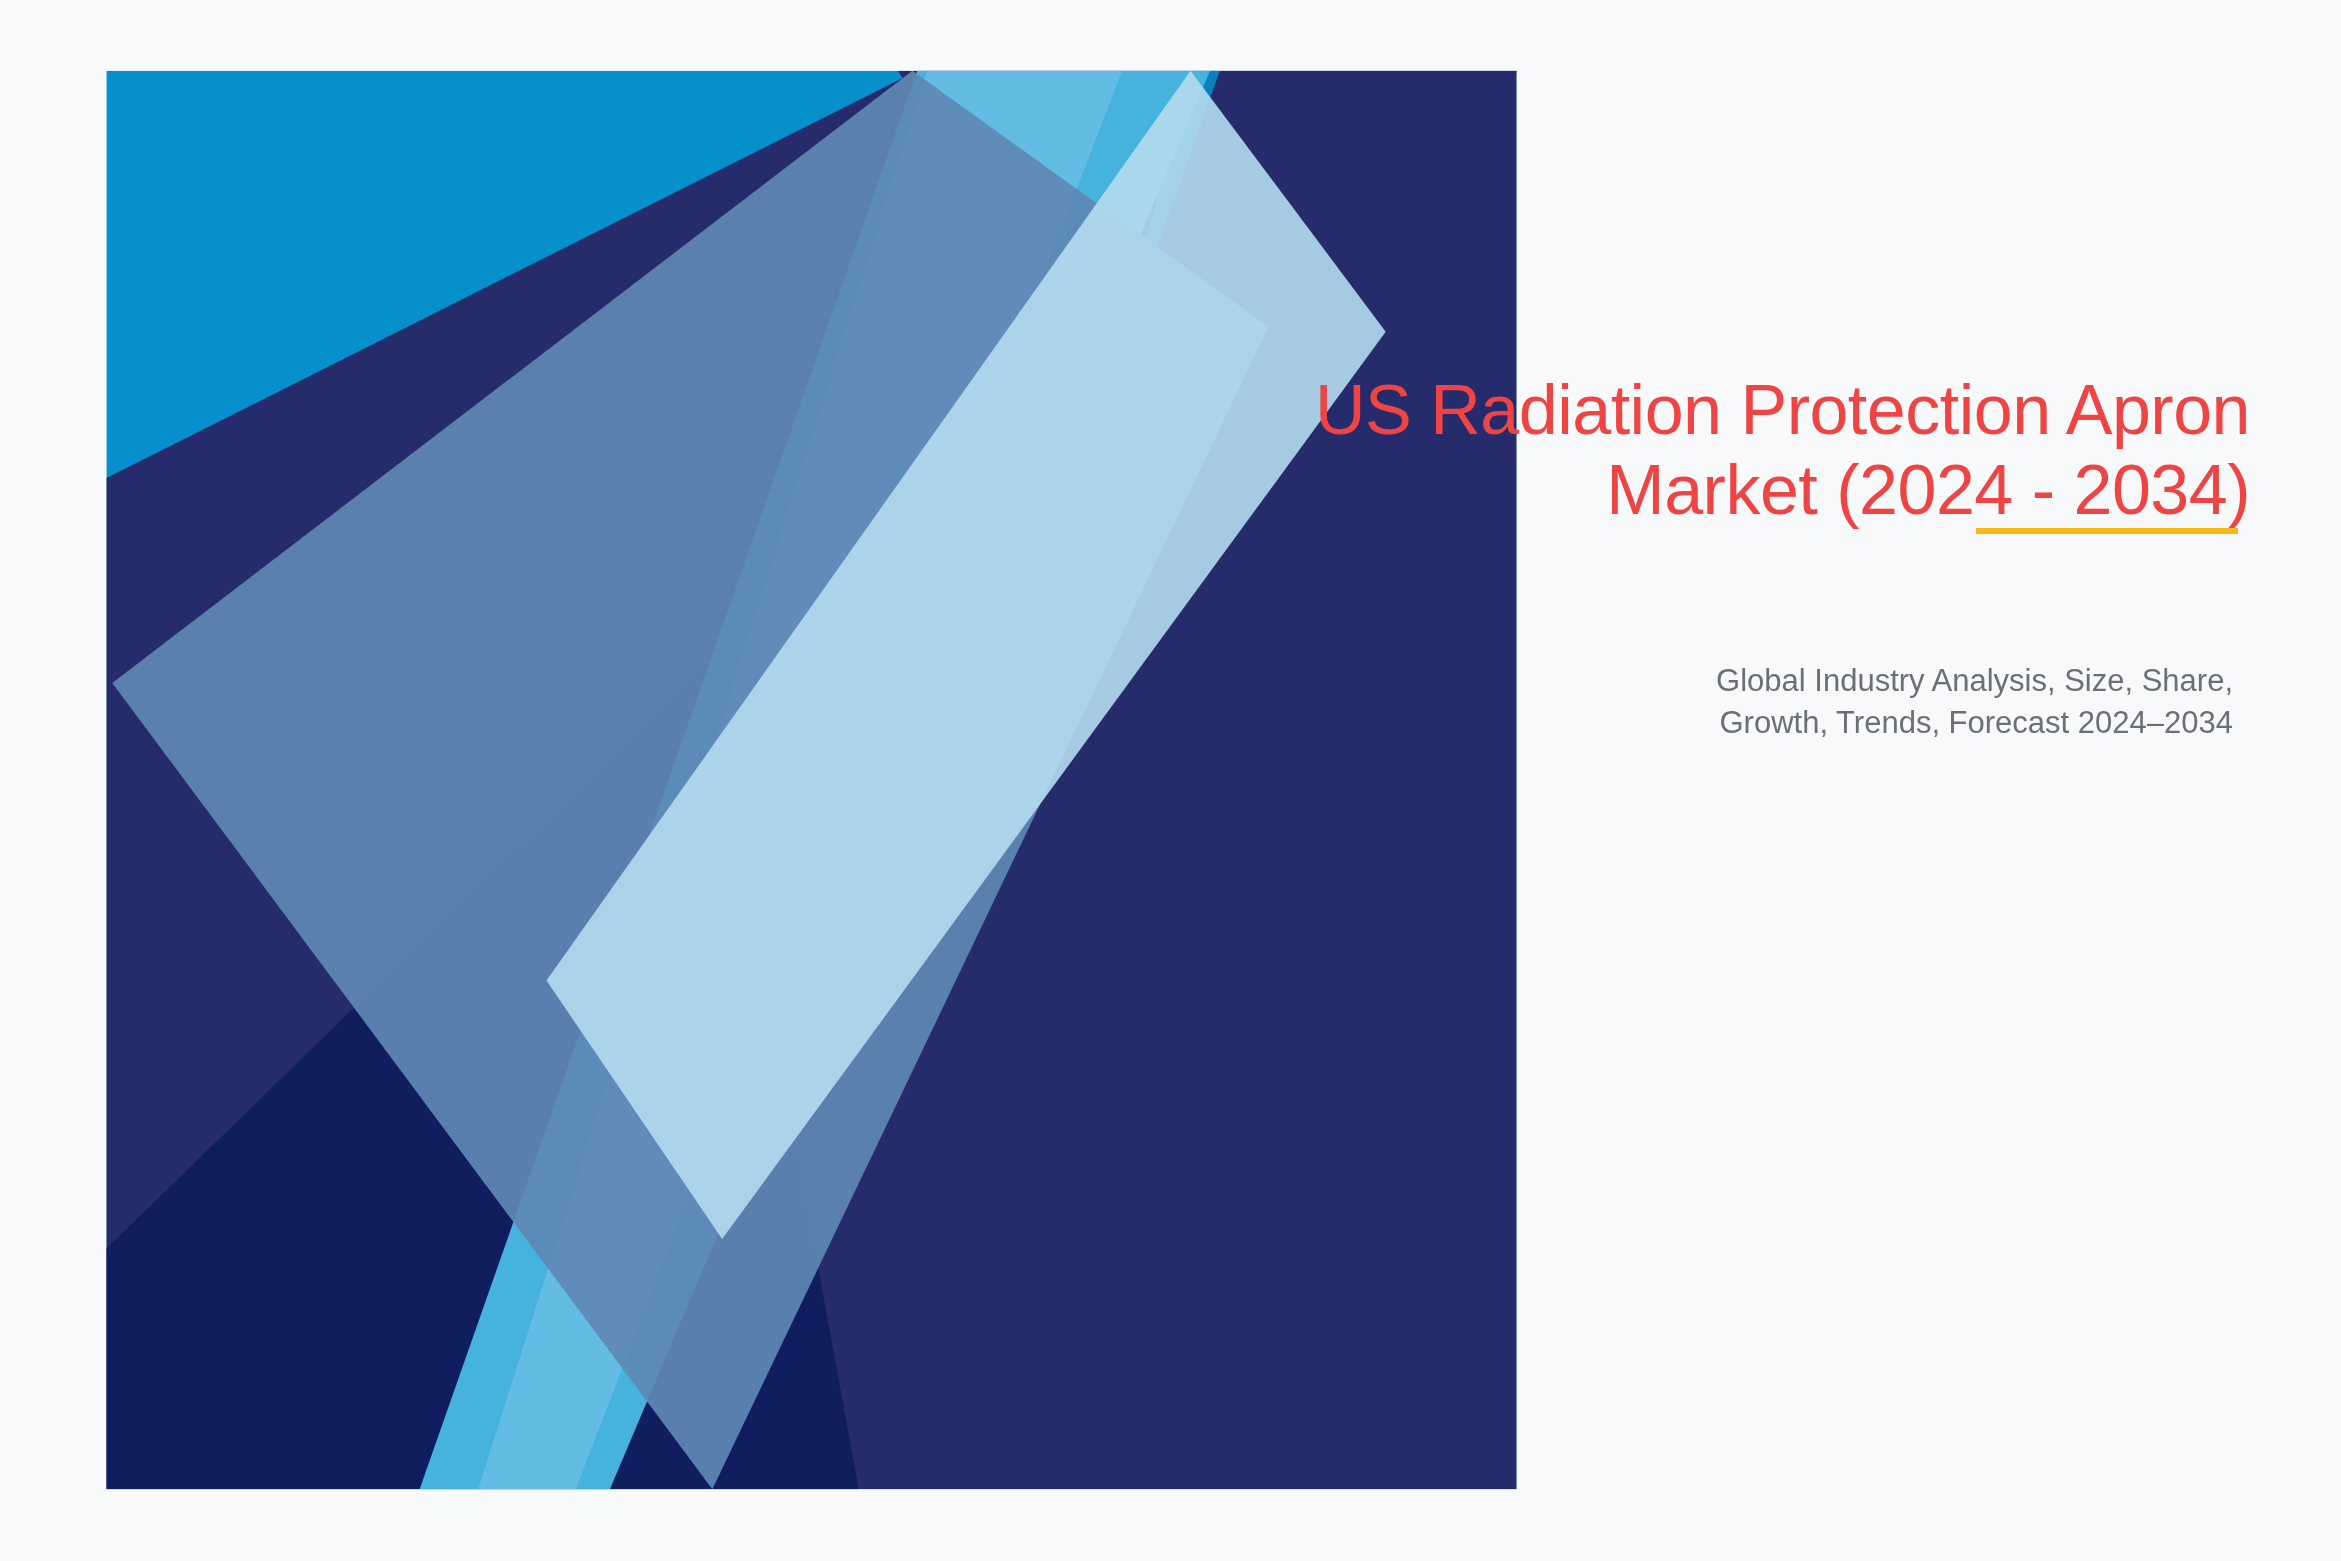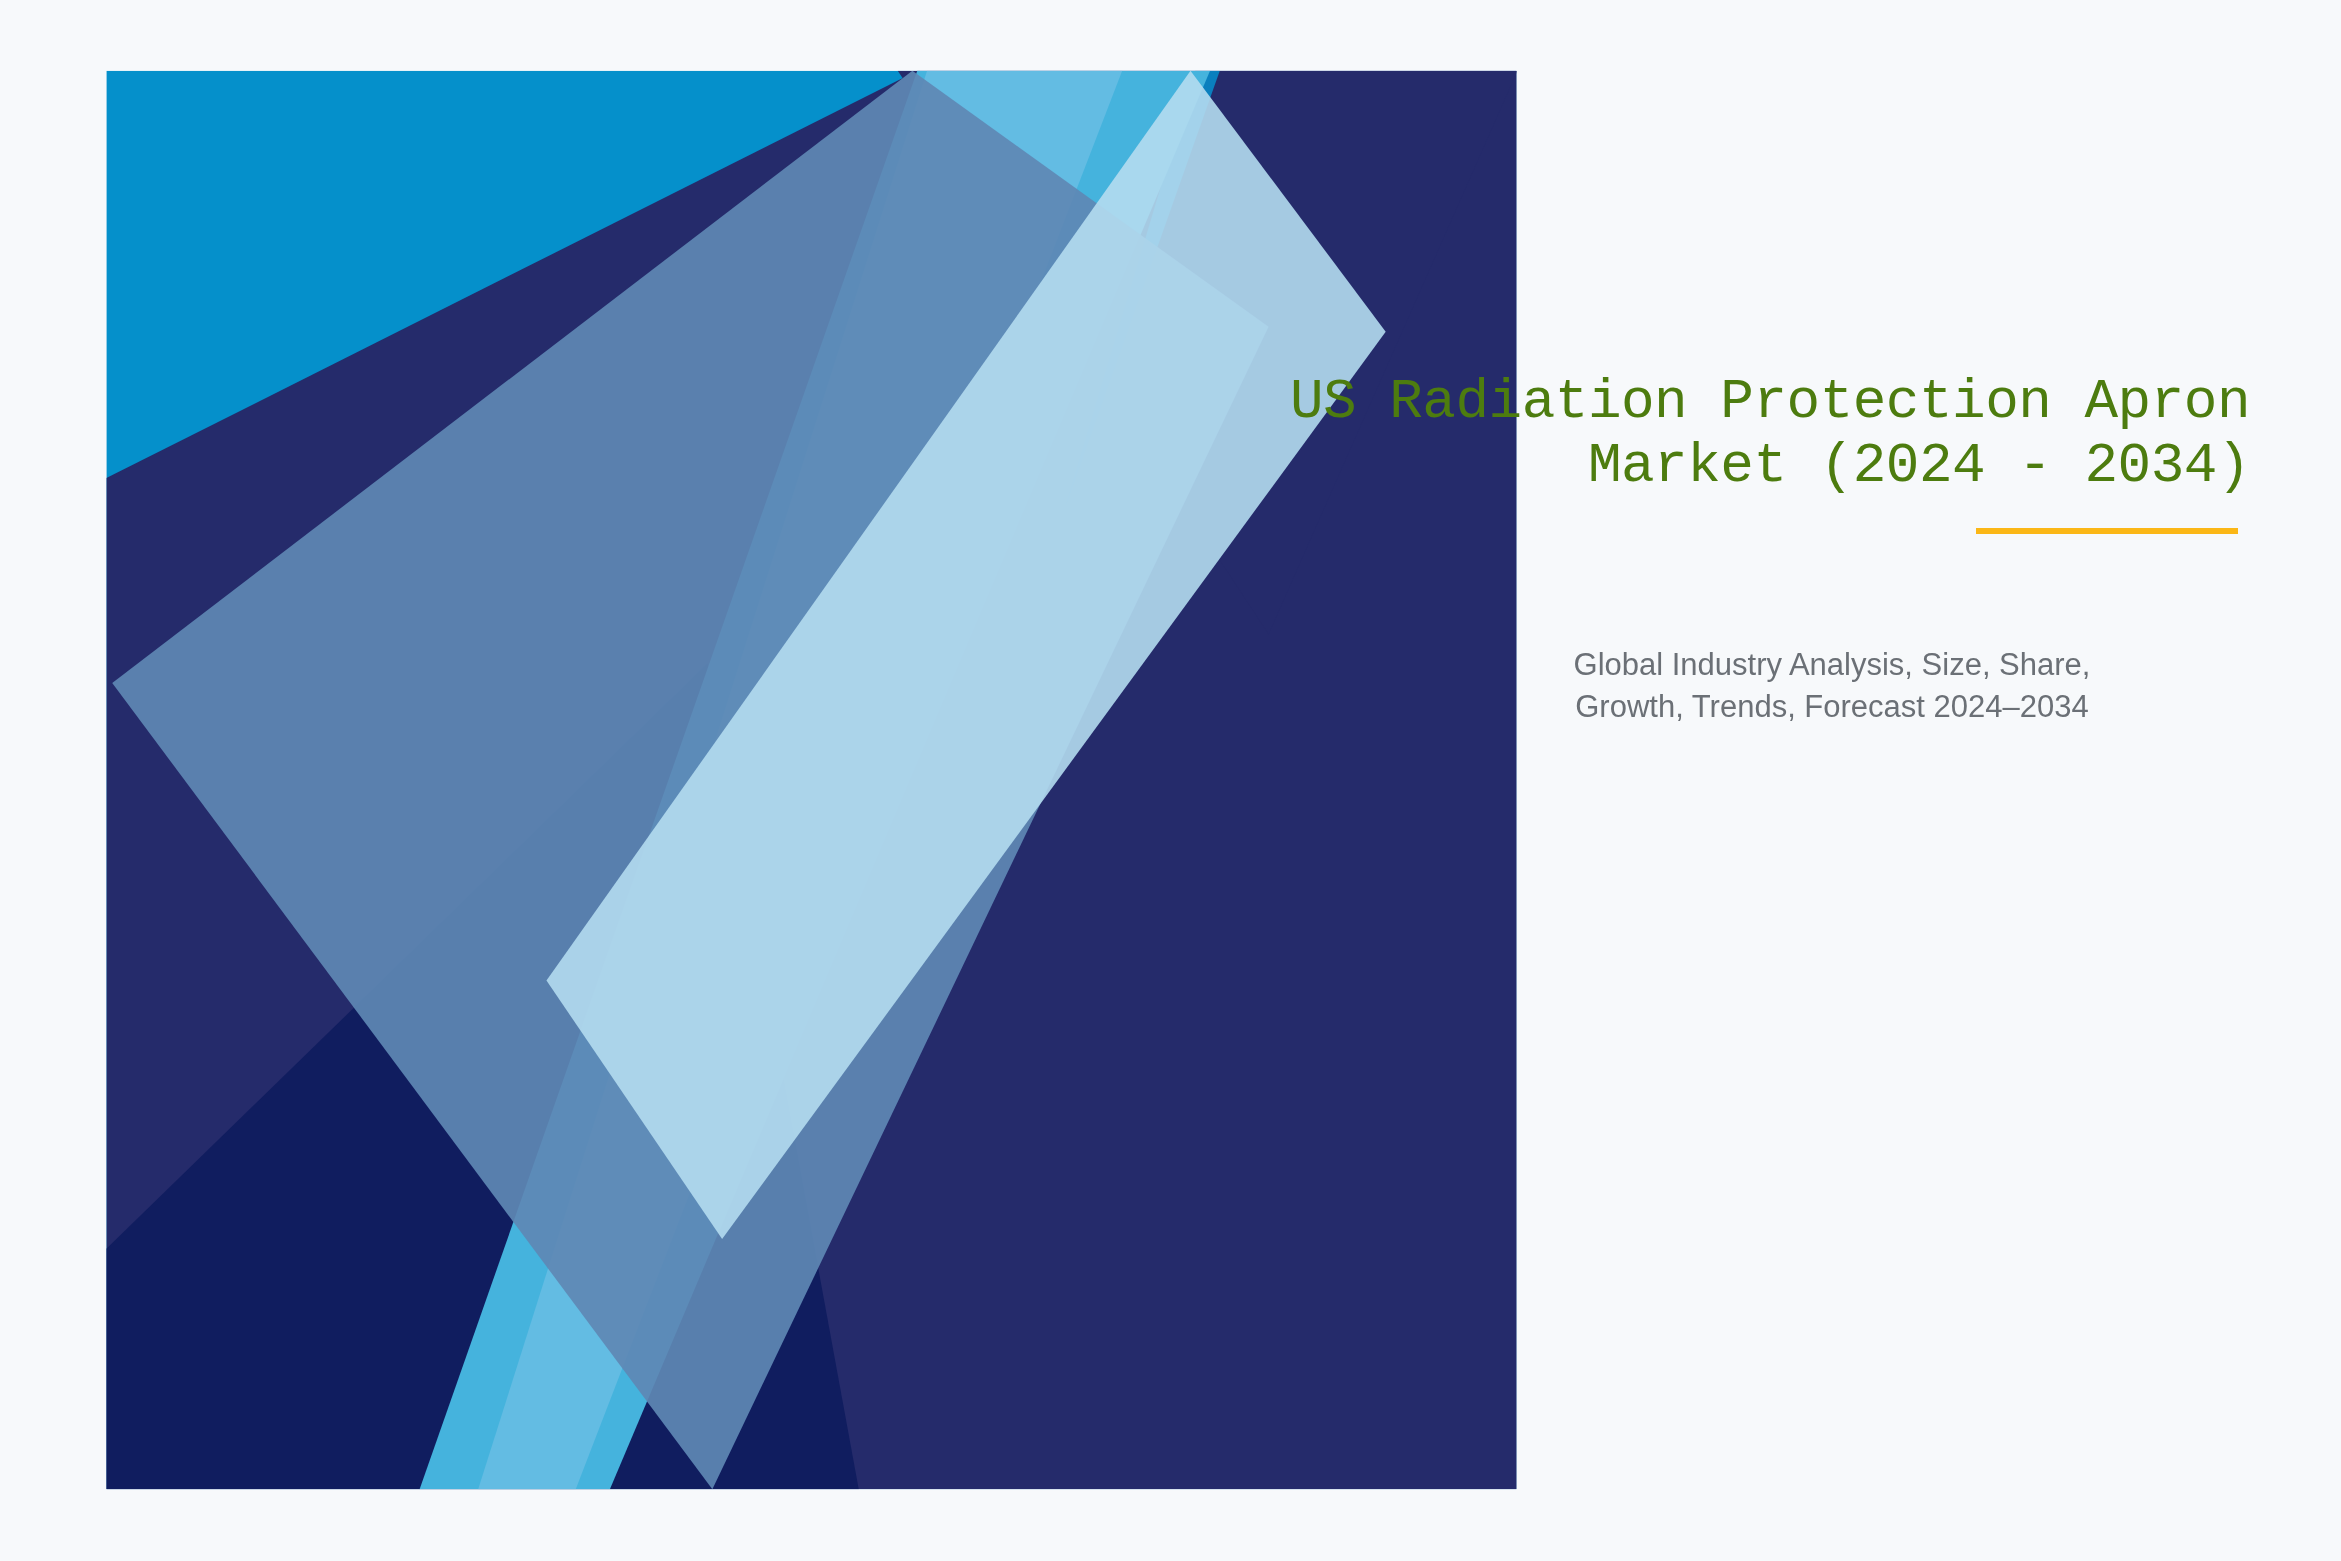--- a/index.html
+++ b/index.html
@@ -35,26 +35,26 @@
   #title-block {
     position: absolute;
     left: 1064px;
     top: 371px;
     width: 1186px;
     text-align: right;
   }
 
   #page-title {
     margin: 0;
-    font-family: Liberation Mono, monospace;
+    font-family: Liberation Sans, sans-serif;
     font-weight: 400;
-    font-size: 56px;
+    font-size: 70px;
     line-height: 1.14;
     letter-spacing: -0.5px;
-    color: #4d7c0f;
+    color: #ef4444;
     white-space: pre-line;
   }
 
   #title-underline {
     position: absolute;
     left: 1976px;
     top: 528px;
     width: 262px;
     height: 6.3px;
     background: #fbb716;
@@ -62,28 +62,27 @@
 
   #subtitle-block {
     position: absolute;
     left: 1415px;
     top: 644px;
     width: 834px;
     text-align: right;
   }
 
   #page-subtitle {
-    margin: 0;
+    margin: 16px;
     font-family: "Liberation Sans", sans-serif;
     font-weight: 400;
     font-size: 31px;
     line-height: 1.34;
     color: #6b7076;
     white-space: pre-line;
-    text-align: center;
   }
 </style>
 </head>
 <body>
 
 <div id="cover">
 
   <svg id="artwork" viewBox="0 0 4800 3200" preserveAspectRatio="none">
 
     <defs>

